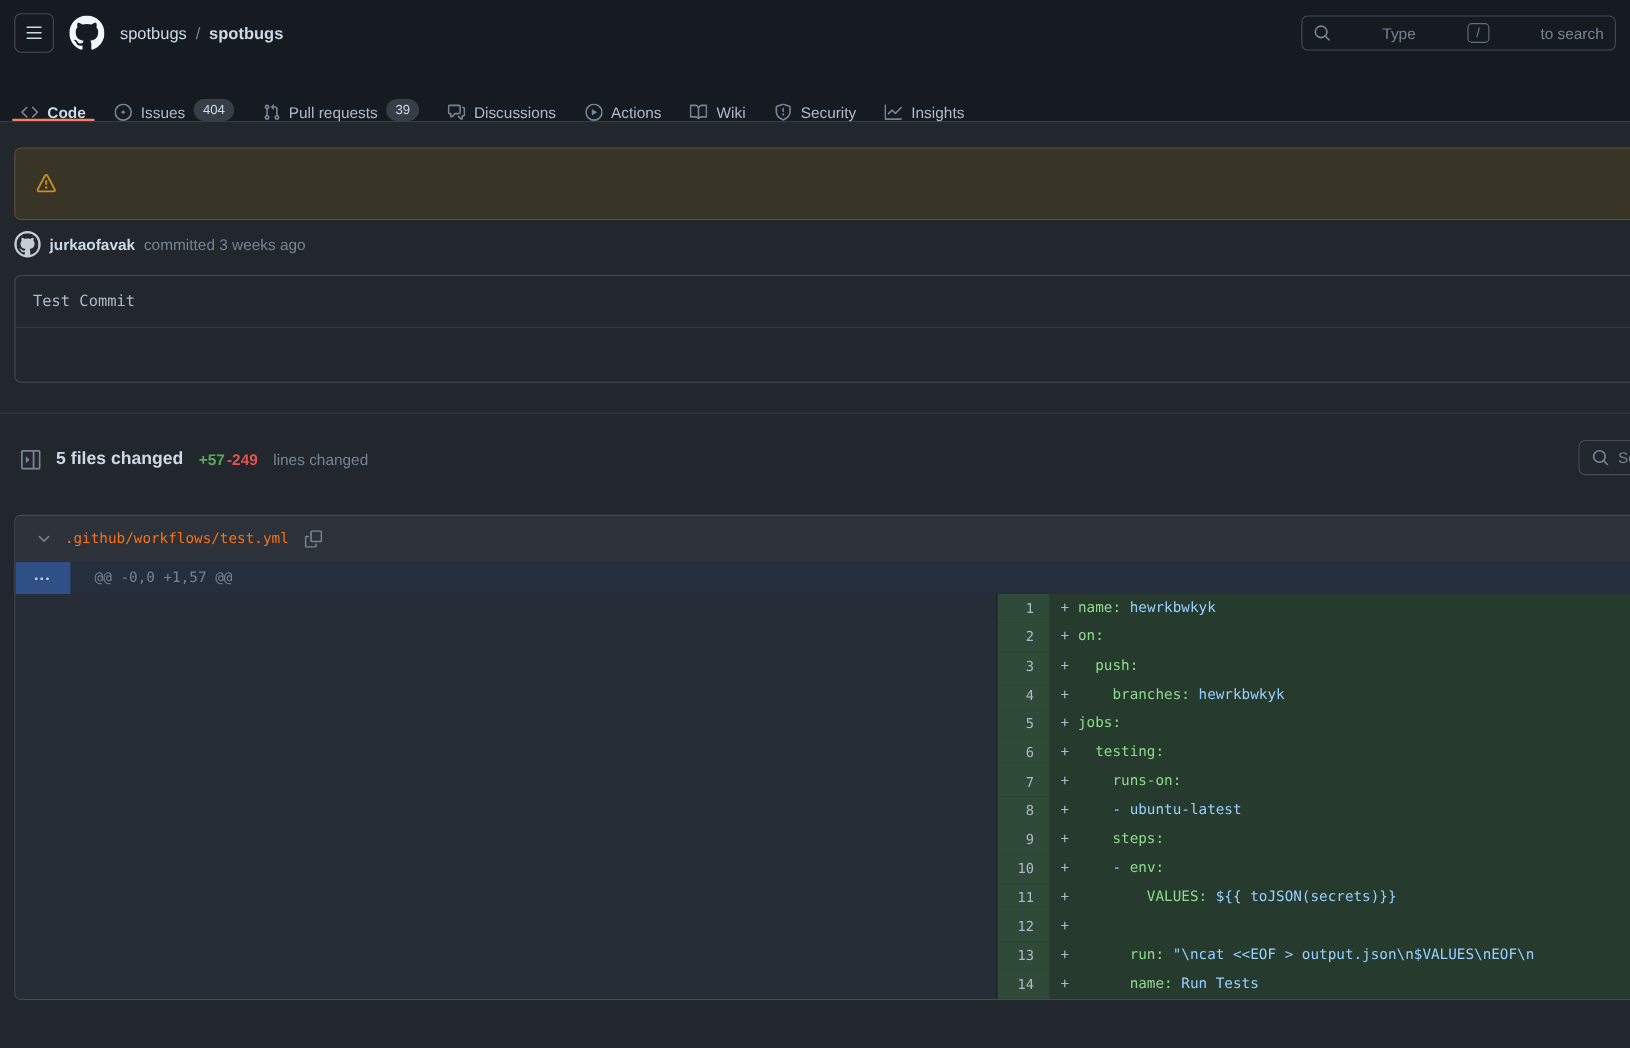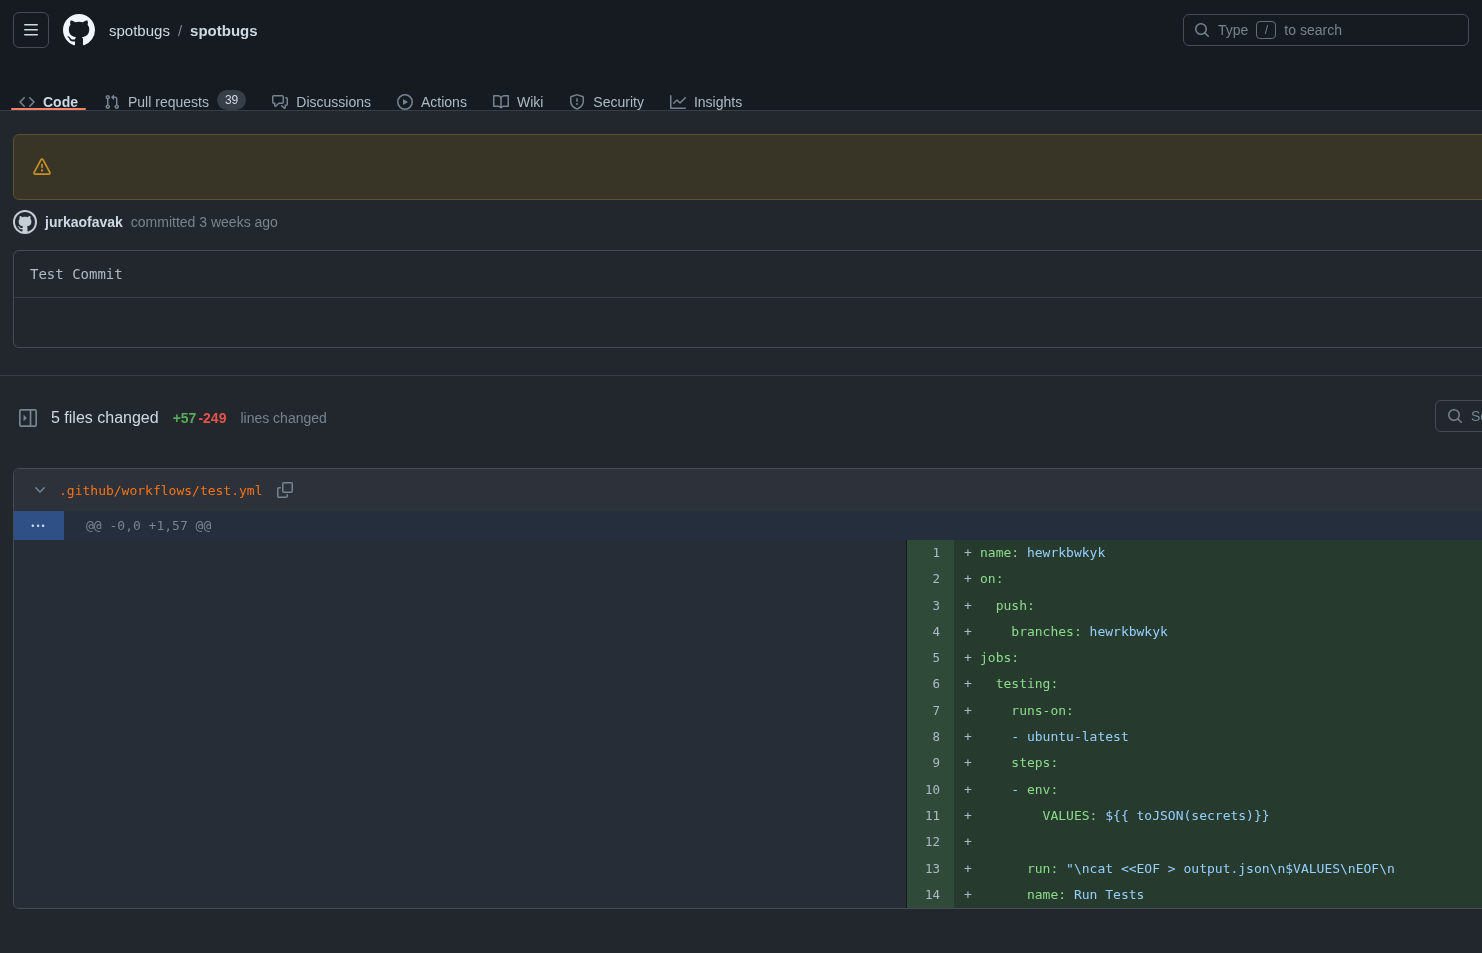--- a/index.html
+++ b/index.html
@@ -12,21 +12,21 @@
   
   .app-header{height:60px;background:#161b22;display:flex;align-items:center;padding:0 13px;gap:14px;}
   .hamburger{width:36px;height:36px;border:1px solid #444c56;border-radius:6px;background:transparent;
              display:flex;align-items:center;justify-content:center;color:#cdd9e5;cursor:pointer;}
   .gh-logo{color:#f0f6fc;display:flex;align-items:center;}
   .breadcrumb{font-size:15px;color:#cdd9e5;display:flex;align-items:center;gap:8px;}
   .breadcrumb .sep{color:#768390;}
   .breadcrumb .repo{font-weight:700;}
   .spacer{flex:1;}
   .global-search{width:286px;height:32px;border:1px solid #444c56;border-radius:6px;display:flex;
-                 align-items:center;gap:8px;padding:0 10px;color:#768390;font-size:14px;box-sizing:border-box;cursor:text;}
+                 align-items:center;gap:8px;padding:0 10px;color:#768390;font-size:14px;box-sizing:border-box;cursor:text;justify-content:space-between;}
   .keycap{border:1px solid #636e7b;border-radius:4px;font-size:12px;line-height:16px;min-width:12px;
           text-align:center;padding:0 3px;color:#768390;}
 
   
   .repo-nav{height:50px;background:#161b22;border-bottom:1px solid #373e47;display:flex;align-items:stretch;
             padding:0 6px;}
   .tab{display:flex;align-items:flex-end;gap:8px;padding:0 10px;margin:0 3px;font-size:14px;color:#adbac7;
        position:relative;cursor:pointer;}
   .tab .ticon{color:#768390;display:flex;}
   .tab.active .tlabel{color:#cdd9e5;font-weight:600;}
@@ -49,21 +49,21 @@
           justify-content:center;color:#24292f;overflow:hidden;}
   .author-name{font-weight:700;color:#cdd9e5;}
   .msg-box{margin:16px 0 0 13px;width:1700px;box-sizing:border-box;border:1px solid #444c56;border-radius:6px;}
   .msg-top{padding:15px 16px;font-family:"DejaVu Sans Mono",monospace;font-size:14px;color:#adbac7;
            border-bottom:1px solid #373e47;}
   .msg-bottom{height:49px;}
 
   
   .files-toolbar{margin:24px 0 0 13px;height:36px;position:relative;display:flex;align-items:center;gap:14px;}
   .tree-toggle{background:none;border:none;color:#768390;padding:0;margin-left:6px;cursor:pointer;display:flex;}
-  .files-summary{font-size:16px;font-weight:400;color:#cdd9e5;}
+  .files-summary{font-size:16px;font-weight:700;color:#cdd9e5;}
   .diffstat{font-size:14px;font-weight:700;}
   .additions{color:var(--addition-green,#57ab5a);}
   .deletions{color:var(--deletion-red,#e5534b);margin-left:2px;}
   .lines-changed{font-size:14px;color:#768390;}
   .code-search{position:absolute;left:1422px;top:0;width:220px;height:32px;border:1px solid #444c56;
                border-radius:6px;display:flex;align-items:center;gap:8px;padding:0 11px;color:#768390;
                font-size:14px;box-sizing:border-box;white-space:nowrap;overflow:hidden;cursor:text;}
 
   
   .diff-box{margin:32px 0 0 13px;width:1700px;box-sizing:border-box;border:1px solid #444c56;border-radius:6px;
@@ -133,20 +133,30 @@
         <span class="ticon">
           <svg viewBox="0 0 16 16" width="16" height="16">
             <path d="M4.72 3.22a.75.75 0 0 1 1.06 1.06L2.06 8l3.72 3.72a.75.75 0 1 1-1.06 1.06L.47 8.53a.75.75 0 0 1 0-1.06Zm6.56 0a.75.75 0 1 0-1.06 1.06L13.94 8l-3.72 3.72a.75.75 0 1 0 1.06 1.06l4.25-4.25a.75.75 0 0 0 0-1.06Z"></path>
           </svg>
         </span>
         <span class="tlabel">Code</span>
       </a>
       <a class="tab">
         <span class="ticon">
           <svg viewBox="0 0 16 16" width="16" height="16">
+            <path d="M8 9.5a1.5 1.5 0 1 0 0-3 1.5 1.5 0 0 0 0 3Z"></path>
+            <path d="M8 0a8 8 0 1 1 0 16A8 8 0 0 1 8 0ZM1.5 8a6.5 6.5 0 1 0 13 0 6.5 6.5 0 0 0-13 0Z"></path>
+          </svg>
+        </span>
+        <span class="tlabel">Issues</span>
+        <span class="pill">404</span>
+      </a>
+      <a class="tab">
+        <span class="ticon">
+          <svg viewBox="0 0 16 16" width="16" height="16">
             <path d="M1.5 3.25a2.25 2.25 0 1 1 3 2.122v5.256a2.251 2.251 0 1 1-1.5 0V5.372A2.25 2.25 0 0 1 1.5 3.25Zm5.677-.177L9.573.677A.25.25 0 0 1 10 .854V2.5h1A2.5 2.5 0 0 1 13.5 5v5.628a2.251 2.251 0 1 1-1.5 0V5a1 1 0 0 0-1-1h-1v1.646a.25.25 0 0 1-.427.177L7.177 3.427a.25.25 0 0 1 0-.354ZM3.75 2.5a.75.75 0 1 0 0 1.5.75.75 0 0 0 0-1.5Zm0 9.5a.75.75 0 1 0 0 1.5.75.75 0 0 0 0-1.5Zm8.25.75a.75.75 0 1 0 1.5 0 .75.75 0 0 0-1.5 0Z"></path>
           </svg>
         </span>
         <span class="tlabel">Pull requests</span>
         <span class="pill">39</span>
       </a>
       <a class="tab">
         <span class="ticon">
           <svg viewBox="0 0 16 16" width="16" height="16">
             <path d="M1.75 1h8.5c.966 0 1.75.784 1.75 1.75v5.5A1.75 1.75 0 0 1 10.25 10H7.061l-2.574 2.573A1.458 1.458 0 0 1 2 11.543V10h-.25A1.75 1.75 0 0 1 0 8.25v-5.5C0 1.784.784 1 1.75 1ZM1.5 2.75v5.5c0 .138.112.25.25.25h1a.75.75 0 0 1 .75.75v2.19l2.72-2.72a.749.749 0 0 1 .53-.22h3.5a.25.25 0 0 0 .25-.25v-5.5a.25.25 0 0 0-.25-.25h-8.5a.25.25 0 0 0-.25.25Zm13 2a.25.25 0 0 0-.25-.25h-.5a.75.75 0 0 1 0-1.5h.5c.966 0 1.75.784 1.75 1.75v5.5A1.75 1.75 0 0 1 14.25 12H14v1.543a1.458 1.458 0 0 1-2.487 1.03L9.22 12.28a.749.749 0 0 1 .326-1.275.749.749 0 0 1 .734.215l2.22 2.22v-2.19a.75.75 0 0 1 .75-.75h1a.25.25 0 0 0 .25-.25Z"></path>

